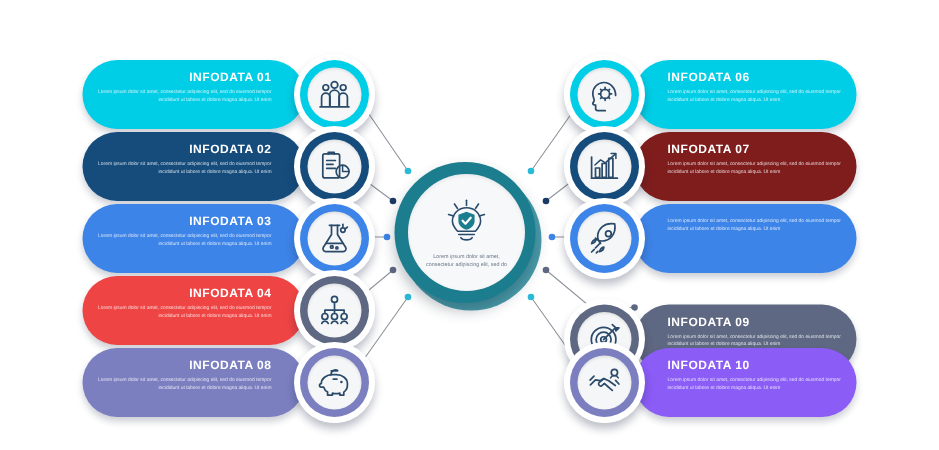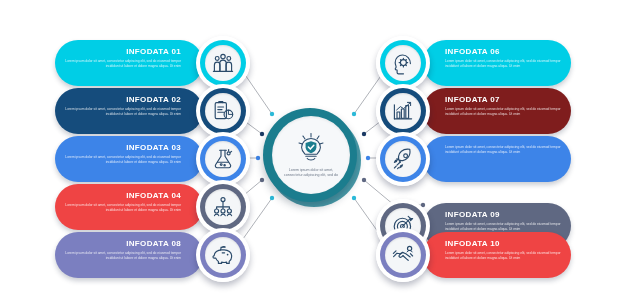--- a/index.html
+++ b/index.html
@@ -379,21 +379,21 @@
                   <circle cx="11.4" cy="12.4" r="1.9"></circle>
                   <path d="M11.4 12.4 L19.4 4.4"></path>
                   <path d="M17.2 2.4 L19.4 4.4 L21.6 4.6 L19.6 6.6 L19.4 4.4 Z" fill="#2a4a6a"></path>
                 </svg>
               </div>
             </div>
           </div>
         </div>
       </div>
       <div class="row right" style="top: 232px;">
-        <div class="pill" style="background: #ef4444;">
+        <div class="pill" style="background: #8b5cf6;">
           <div class="pill-text">
             <div class="pill-title">INFODATA 10</div>
             <div class="pill-body">Lorem ipsum dolor sit amet, consectetur adipiscing elit, sed do eiusmod tempor incididunt ut labore et dolore magna aliqua. Ut enim</div>
           </div>
         </div>
         <div class="medallion">
           <div class="ring-white">
             <div class="ring-color" style="background: rgb(123, 127, 192);">
               <div class="disc">
                 <svg width="24" height="24" viewBox="0 0 24 24" fill="none" stroke="#2a4a6a" stroke-width="1.15" stroke-linecap="round" stroke-linejoin="round">

